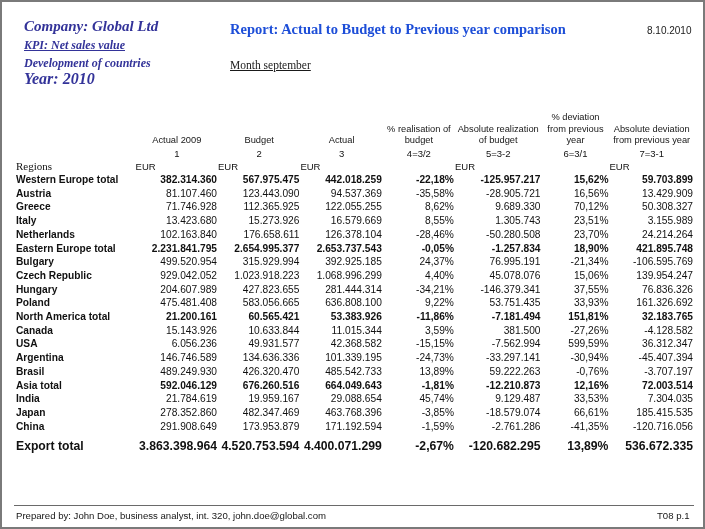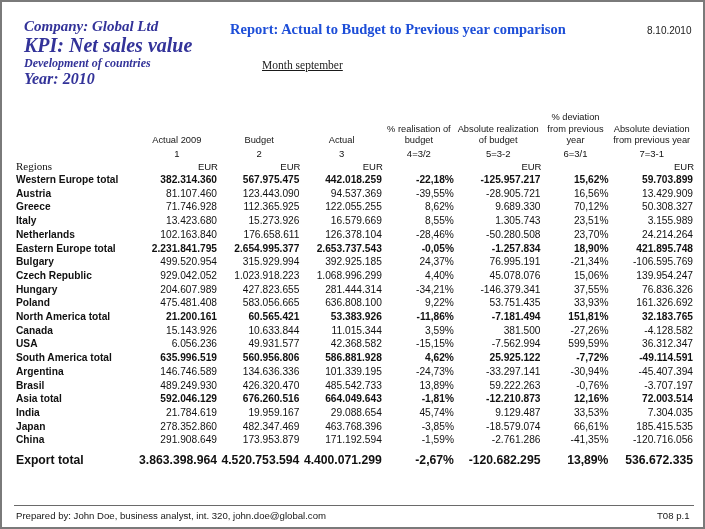--- a/index.html
+++ b/index.html
@@ -34,21 +34,21 @@
   .hdr-left {
     position: absolute;
     left: 22px;
     top: 15px;
     color: #333399;
     font-family: "Liberation Serif", serif;
     font-weight: bold;
     font-style: italic;
   }
   .hdr-company { font-size: 15px; line-height: 19px; }
-  .hdr-kpi { font-size: 20px; line-height: 19px; }
+  .hdr-kpi { font-size: 12px; line-height: 19px; text-decoration: underline; }
   .hdr-dev { font-size: 12px; line-height: 16px; }
   .hdr-year { font-size: 16px; line-height: 16px; }
 
   .report-title {
     position: absolute;
     left: 228px;
     top: 19px;
     color: #1d4ed8;
     font-family: "Liberation Serif", serif;
     font-weight: bold;
@@ -66,21 +66,20 @@
   }
   .month-line {
     position: absolute;
     left: 228px;
     top: 57px;
     color: #1a1a1a;
     font-family: "Liberation Serif", serif;
     font-size: 11.5px;
     text-decoration: underline;
     white-space: nowrap;
-    margin-left: 32px;
   }
 
   
   table.report {
     position: absolute;
     left: 12px;
     top: 96px;
     width: 680px;
     border-collapse: collapse;
     table-layout: fixed;
@@ -116,21 +115,21 @@
   .hrow-num td {
     font-size: 9.5px;
     font-weight: bold;
     text-align: center;
     line-height: 13px;
     height: 13px;
   }
   .hrow-eur td {
     font-size: 9.5px;
     font-weight: bold;
-    text-align: right;
+    text-align: left;
     line-height: 13px;
     height: 13px;
   }
   .hrow-eur td.regionlbl {
     text-align: left;
     font-weight: normal;
     font-family: "Liberation Serif", serif;
     font-size: 11px;
     padding-left: 2px;
   }
@@ -257,21 +256,21 @@
             <td>-22,18%</td>
             <td>-125.957.217</td>
             <td>15,62%</td>
             <td>59.703.899</td>
           </tr>
           <tr class="drow">
             <td class="region">Austria</td>
             <td>81.107.460</td>
             <td>123.443.090</td>
             <td>94.537.369</td>
-            <td>-39,55%</td>
+            <td>-35,58%</td>
             <td>-28.905.721</td>
             <td>16,56%</td>
             <td>13.429.909</td>
           </tr>
           <tr class="drow">
             <td class="region">Greece</td>
             <td>71.746.928</td>
             <td>112.365.925</td>
             <td>122.055.255</td>
             <td>8,62%</td>
@@ -372,30 +371,20 @@
           <tr class="drow">
             <td class="region">USA</td>
             <td>6.056.236</td>
             <td>49.931.577</td>
             <td>42.368.582</td>
             <td>-15,15%</td>
             <td>-7.562.994</td>
             <td>599,59%</td>
             <td>36.312.347</td>
           </tr>
-          <tr class="drow total">
-            <td class="region">South America total</td>
-            <td>635.996.519</td>
-            <td>560.956.806</td>
-            <td>586.881.928</td>
-            <td>4,62%</td>
-            <td>25.925.122</td>
-            <td>-7,72%</td>
-            <td>-49.114.591</td>
-          </tr>
           <tr class="drow">
             <td class="region">Argentina</td>
             <td>146.746.589</td>
             <td>134.636.336</td>
             <td>101.339.195</td>
             <td>-24,73%</td>
             <td>-33.297.141</td>
             <td>-30,94%</td>
             <td>-45.407.394</td>
           </tr>

